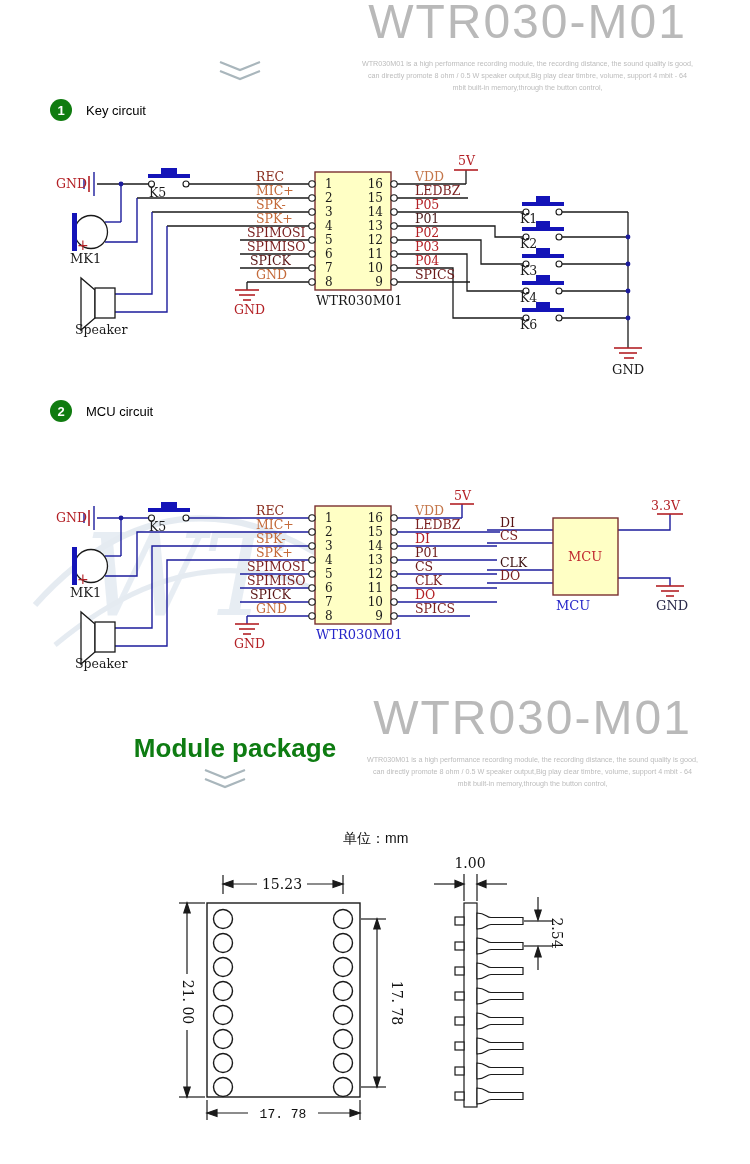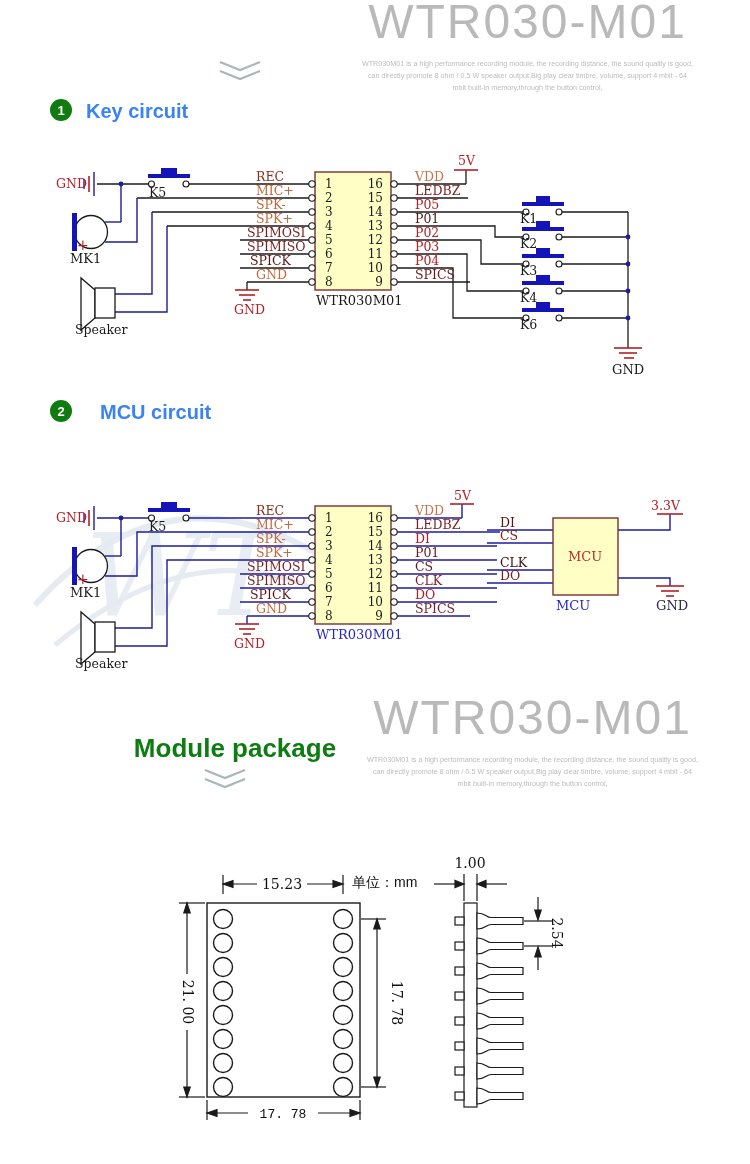--- a/index.html
+++ b/index.html
@@ -6,21 +6,21 @@
   #page{position:relative;width:750px;height:1164px;background:#fff;overflow:hidden;
         font-family:"Liberation Sans",sans-serif;}
   .abs{position:absolute;}
   .brand{width:345px;text-align:center;}
   .brand-title{font-size:48px;font-weight:400;color:#b9b9b9;letter-spacing:2px;line-height:44px;white-space:nowrap;}
   .brand-desc{margin-top:14px;font-size:7.2px;line-height:1.65;color:#bcbcbc;}
   .brand-desc span{display:block;white-space:nowrap;}
   .green-head{font-size:26px;font-weight:bold;color:#0e7c12;width:240px;text-align:center;white-space:nowrap;}
   .badge{width:22px;height:22px;border-radius:50%;background:#107c10;color:#fff;
          font-size:13px;font-weight:bold;display:flex;align-items:center;justify-content:center;}
-  .badge-label{font-size:20px;color:#3b82f6;font-weight:700;line-height:22px;}
+  .badge-label{font-size:13px;color:#000000;font-weight:400;line-height:22px;}
   .unit-label{font-size:14px;color:#111;}
   svg text{font-family:"DejaVu Serif",serif;}
   .lbl{font-size:12.5px;}
   .num{font-size:12px;fill:#1a1a1a;}
   .cname{font-size:13px;}
   .dim{font-size:14px;fill:#111;}
   .dimmono{font-family:"Liberation Mono",monospace;font-size:13px;fill:#111;}
 </style>
 </head>
 <body>
@@ -201,21 +201,21 @@
     <g class="lbl" fill="#1a1a1a">
       <text x="520" y="223">K1</text>
       <text x="520" y="248">K2</text>
       <text x="520" y="275">K3</text>
       <text x="520" y="302">K4</text>
       <text x="520" y="329">K6</text>
     </g>
   </svg>
 
   <div class="abs badge" style="left:50px;top:400px;">2</div>
-  <div class="abs badge-label" style="left:86px;top:401px;margin-left:14px;">MCU circuit</div>
+  <div class="abs badge-label" style="left:86px;top:401px;">MCU circuit</div>
 
   <svg class="abs" style="left:0;top:455px;" width="750" height="230" viewBox="0 455 750 230">
     <g opacity="0.45">
       <text x="85" y="615" font-size="115" font-style="italic" fill="#ccd9e6" font-family="Liberation Serif,serif">WT</text>
       <path d="M35,605 Q170,455 335,565" stroke="#c6d3e2" fill="none" stroke-width="6"></path>
       <path d="M55,645 Q205,520 345,605" stroke="#c6d3e2" fill="none" stroke-width="5"></path>
     </g>
     <g stroke="#1c1c9c" stroke-width="1.4" fill="none">
       <line x1="97" y1="518" x2="148" y2="518"></line>
         <line x1="189" y1="518" x2="309" y2="518"></line>
@@ -356,21 +356,21 @@
   </svg>
   <div class="abs brand" style="left:360px;top:696px;">
     <div class="brand-title">WTR030-M01</div>
     <div class="brand-desc">
       <span>WTR030M01 is a high performance recording module, the recording distance, the sound quality is good,</span>
       <span>can directly promote 8 ohm / 0.5 W speaker output,Big play clear timbre, volume, support 4 mbit - 64</span>
       <span>mbit built-in memory,through the button control,</span>
     </div>
   </div>
 
-  <div class="abs unit-label" style="left:352px;top:830px;margin-top:44px;">单位：mm</div>
+  <div class="abs unit-label" style="left:343px;top:830px;">单位：mm</div>
 
   <svg class="abs" style="left:0;top:820px;" width="750" height="320" viewBox="0 820 750 320">
     <g stroke="#1a1a1a" stroke-width="1.4" fill="none">
       <rect x="207" y="903" width="153" height="194"></rect>
       <circle cx="223" cy="919" r="9.5"></circle>
         <circle cx="223" cy="943" r="9.5"></circle>
         <circle cx="223" cy="967" r="9.5"></circle>
         <circle cx="223" cy="991" r="9.5"></circle>
       <circle cx="223" cy="1015" r="9.5"></circle>
         <circle cx="223" cy="1039" r="9.5"></circle>

